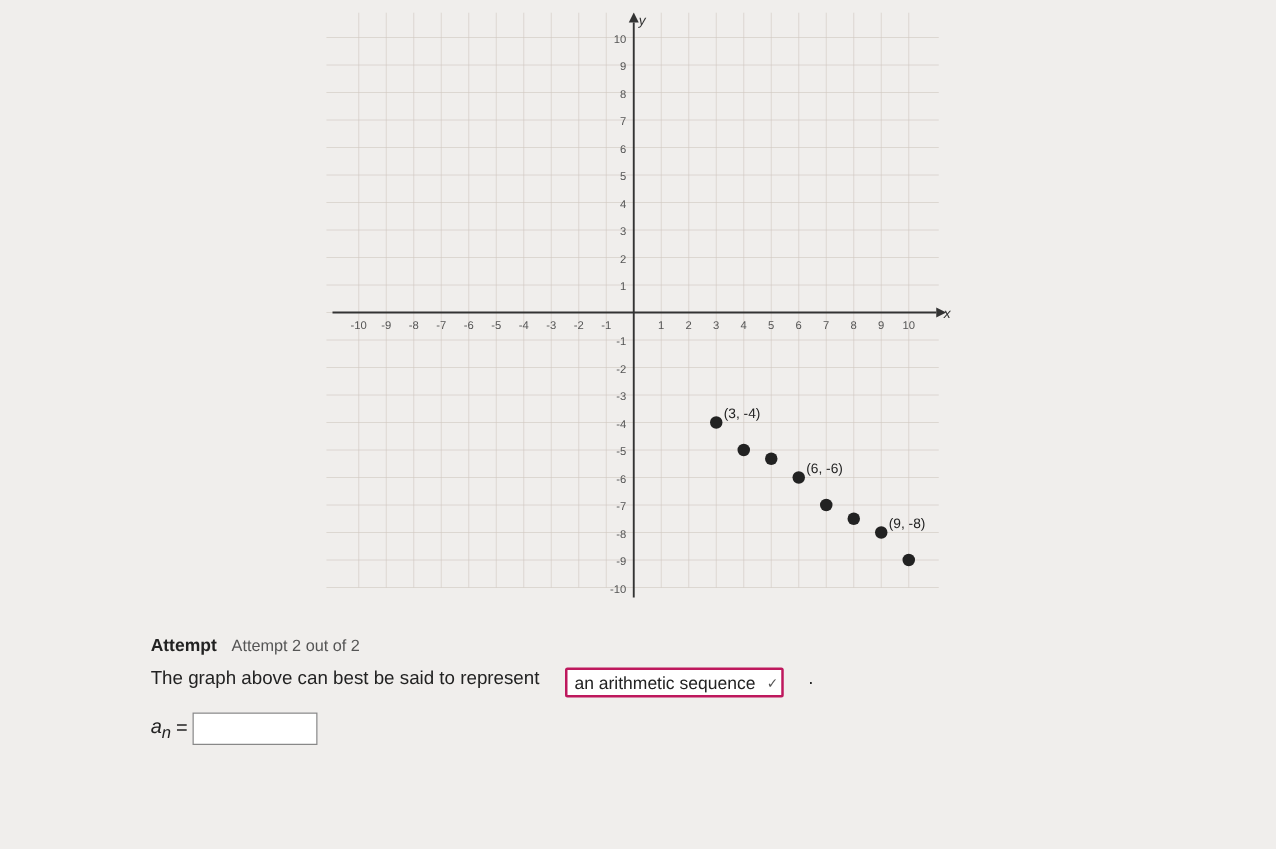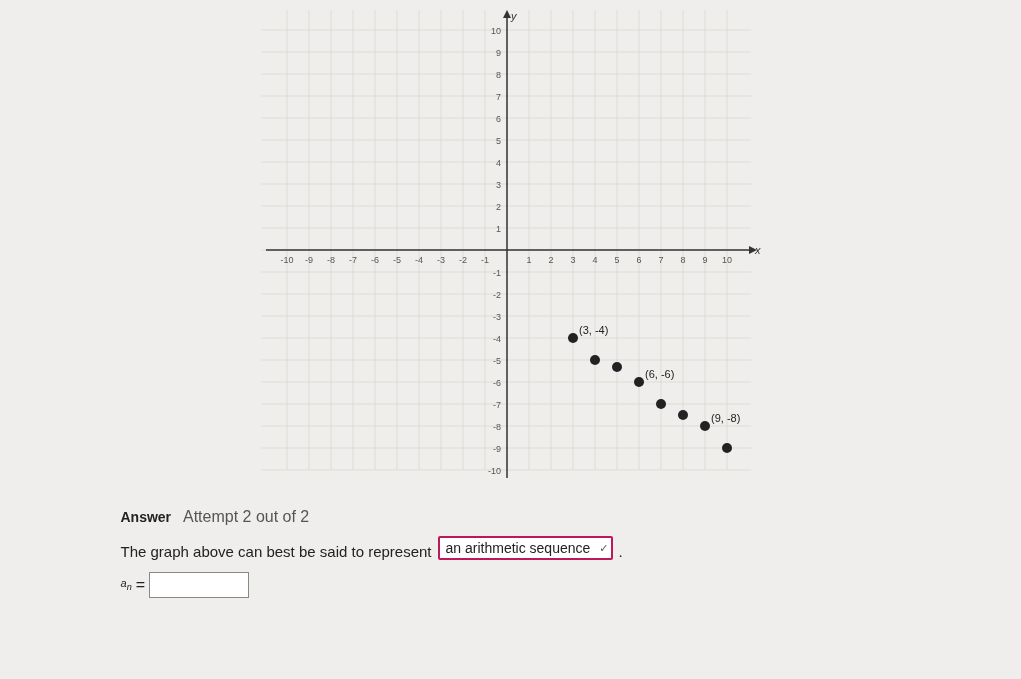--- a/index.html
+++ b/index.html
@@ -34,33 +34,33 @@
 
     .answer-label {
       font-size: 14px;
       font-weight: bold;
       color: #222;
       margin-bottom: 4px;
     }
 
     .attempt-label {
       font-weight: normal;
-      font-size: 16px;
+      font-size: 13px;
       color: #555;
       margin-left: 8px;
     }
 
     .sentence-row {
       font-size: 15px;
       color: #222;
       margin-top: 10px;
       display: flex;
-      align-items: flex-end;
+      align-items: flex-start;
       flex-wrap: wrap;
-      gap: 6px;
+      gap: 20px;
     }
 
     .dropdown-select {
       border: 2px solid #be185d;
       background: white;
       padding: 2px 20px 2px 6px;
       font-size: 14px;
       color: #222;
       appearance: none;
       -webkit-appearance: none;
@@ -88,21 +88,21 @@
       font-size: 16px;
       color: #222;
       margin-top: 12px;
       display: flex;
       align-items: center;
       gap: 4px;
     }
 
     .an-label {
       font-style: italic;
-      font-size: 11px;
+      font-size: 16px;
     }
 
     .an-equals {
       font-size: 16px;
     }
 
     .an-input {
       border: 1px solid #888;
       background: white;
       width: 100px;
@@ -246,21 +246,21 @@
 
     <circle cx="444" cy="416" r="5" fill="#222"></circle>
     <text x="450" y="412" font-size="11" fill="#222">(9, -8)</text>
 
     <circle cx="466" cy="438" r="5" fill="#222"></circle>
   </svg>
 </div>
 
 <div class="answer-section">
   <div class="answer-label">
-    <span>Answer</span>
+    <span>Attempt</span>
     <span class="attempt-label">Attempt 2 out of 2</span>
   </div>
 
   <div class="sentence-row">
     <span>The graph above can best be said to represent</span>
     <div class="dropdown-wrapper">
       <select class="dropdown-select">
         <option value="an arithmetic sequence" selected="">an arithmetic sequence</option>
         <option value="a geometric sequence">a geometric sequence</option>
         <option value="neither">neither</option>

